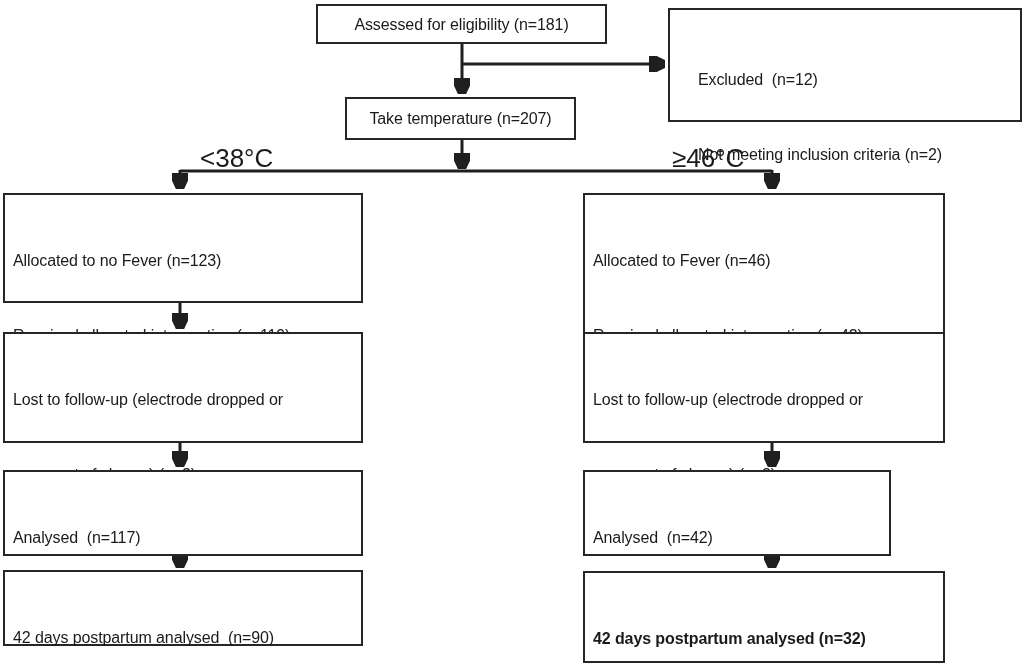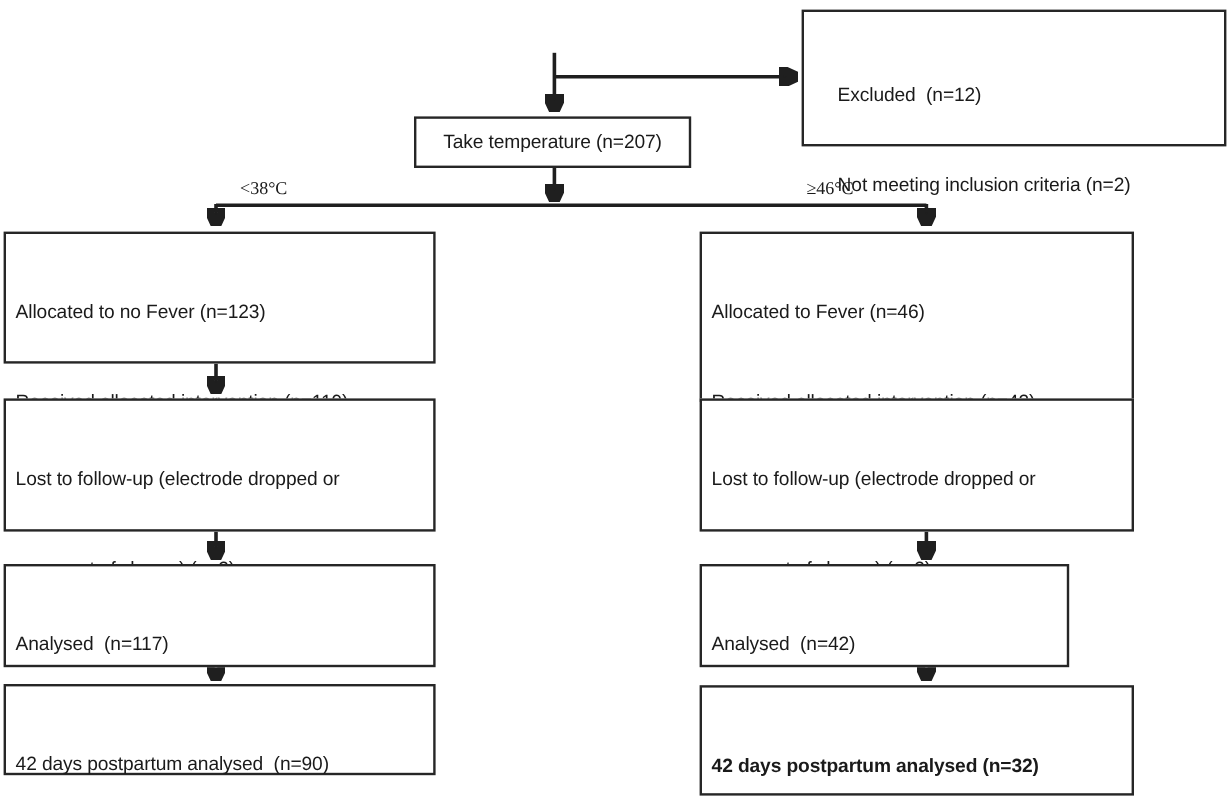--- a/index.html
+++ b/index.html
@@ -25,24 +25,23 @@
   .box.left-align { padding: 3px 2px 0 8px; }
   .box.center {
     display: flex;
     align-items: center;
     justify-content: center;
     text-align: center;
   }
   .line { white-space: pre; }
   .branch-label {
     position: absolute;
-    font-size: 15px;
+    font-size: 26px;
     line-height: 22px;
     white-space: pre;
-    font-family: Liberation Serif, serif;
   }
   .wires {
     position: absolute;
     left: 0; top: 0;
     pointer-events: none;
   }
   .wires path {
     stroke: #1f1f1f;
     stroke-width: 3;
     fill: none;
@@ -82,20 +81,23 @@
     <path d="M180,170 V186" marker-end="url(#arrow)"></path>
     <path d="M772,170 V186" marker-end="url(#arrow)"></path>
     <path d="M180,303 V326" marker-end="url(#arrow)"></path>
     <path d="M772,303 V326" marker-end="url(#arrow)"></path>
     <path d="M180,443 V464" marker-end="url(#arrow)"></path>
     <path d="M772,443 V464" marker-end="url(#arrow)"></path>
     <path d="M180,556 V565" marker-end="url(#arrow)"></path>
     <path d="M772,556 V565" marker-end="url(#arrow)"></path>
   </svg>
 
+  <div id="b-assessed" class="box center">
+    <div class="line">Assessed for eligibility (n=181)</div>
+  </div>
 
   <div id="b-excluded" class="box left-align">
     <div class="line">Excluded  (n=12)</div>
     <div class="line">Not meeting inclusion criteria (n=2)</div>
     <div class="line">Declined to participate (n=1)</div>
   </div>
 
   <div id="b-temperature" class="box center">
     <div class="line">Take temperature (n=207)</div>
   </div>

